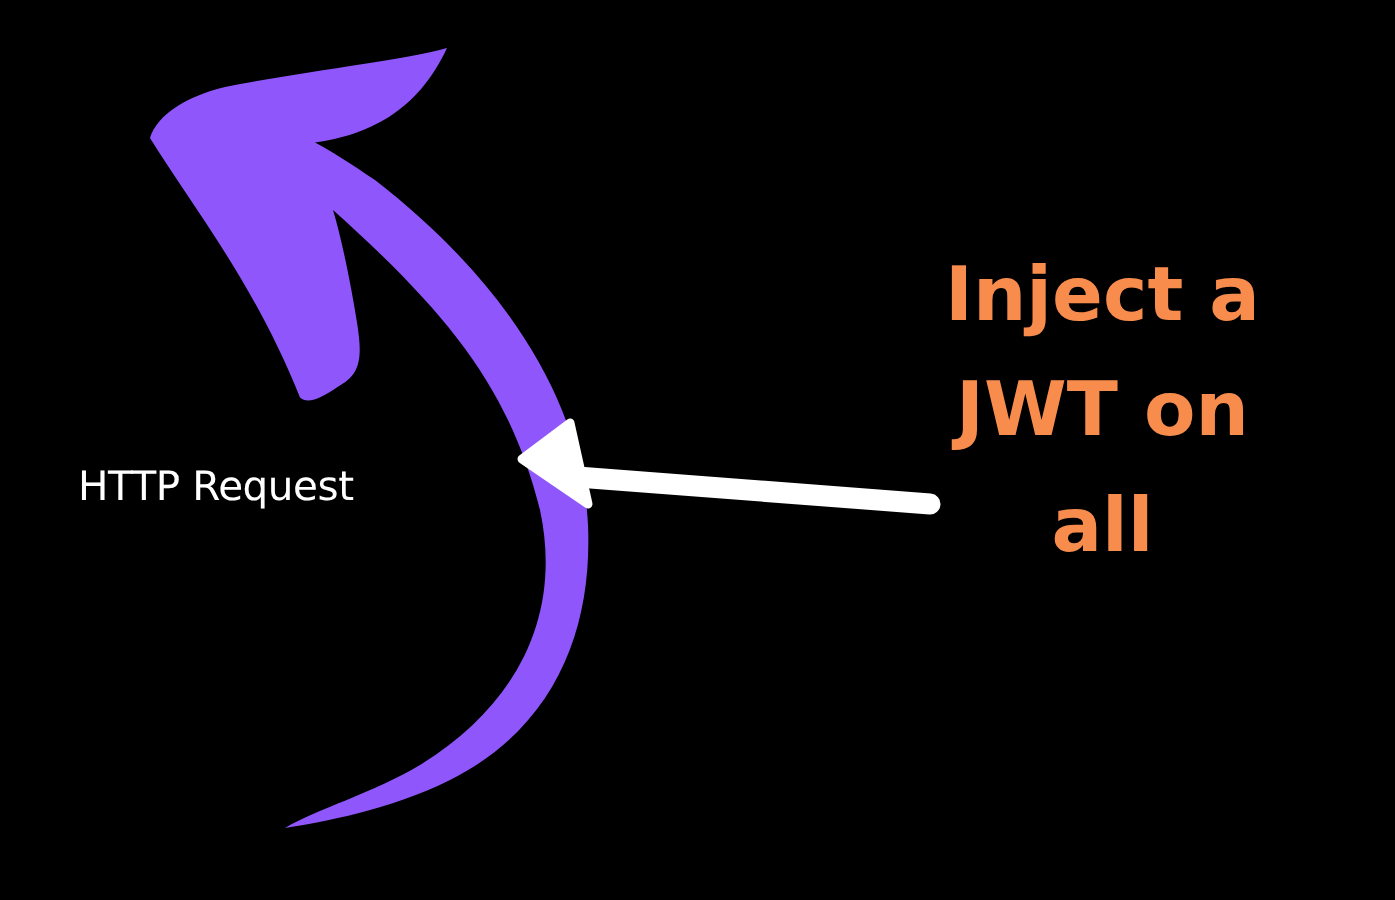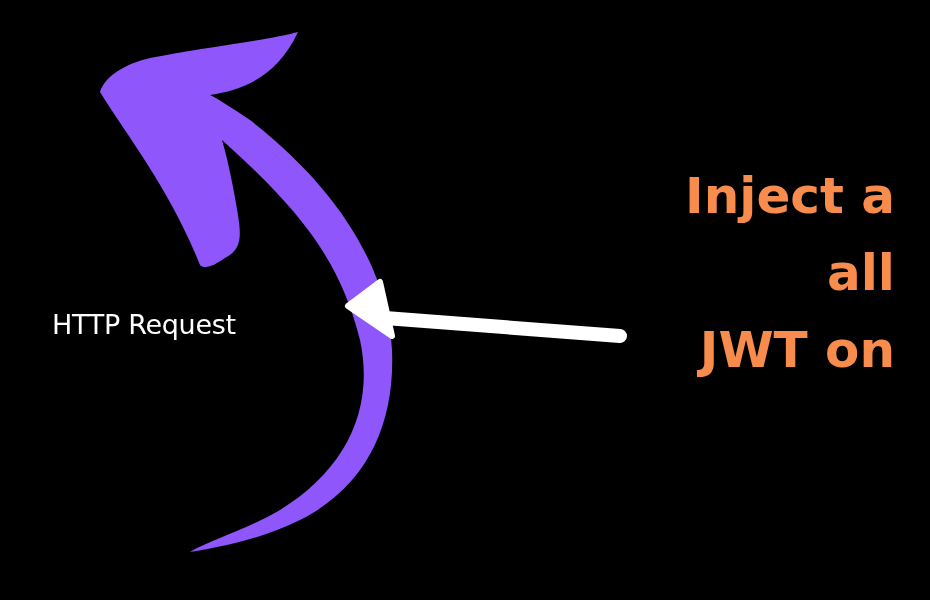--- a/index.html
+++ b/index.html
@@ -6,21 +6,21 @@
     body { width: 930px; height: 600px; background: #000000; position: relative; overflow: hidden; }
     #canvas { position: absolute; left: 0; top: 0; width: 930px; height: 600px; }
     .label-http {
       position: absolute; left: 52px; top: 309px;
       font-family: "DejaVu Sans", sans-serif; font-size: 27px; color: #ffffff;
       letter-spacing: -0.3px; white-space: nowrap; text-align: center;
     }
     .callout {
       position: absolute; left: 575px; top: 158px; width: 320px;
       font-family: "DejaVu Sans", sans-serif; font-weight: bold; font-size: 50px;
-      line-height: 77px; text-align: right; color: #f78c4c;
+      line-height: 77px; text-align: center; color: #f78c4c;
     }
     .callout div { white-space: nowrap; }
   </style>
 </head>
 <body>
 
 <svg id="canvas" viewBox="0 0 930 600" xmlns="http://www.w3.org/2000/svg">
   <g>
     <path fill="#8f57fb" d="
       M 298 32
@@ -42,15 +42,15 @@
   <g>
     <line x1="620" y1="336" x2="385" y2="318" stroke="#ffffff" stroke-width="14" stroke-linecap="round"></line>
     <path fill="#ffffff" stroke="#ffffff" stroke-width="6" stroke-linejoin="round" d="M 348 306 L 380 282 L 392 336 Z"></path>
   </g>
 </svg>
 
 <div class="label-http">HTTP Request</div>
 
 <div class="callout">
   <div>Inject a</div>
+  <div>JWT on</div>
   <div>all</div>
-  <div>JWT on</div>
 </div>
 
 </body></html>

